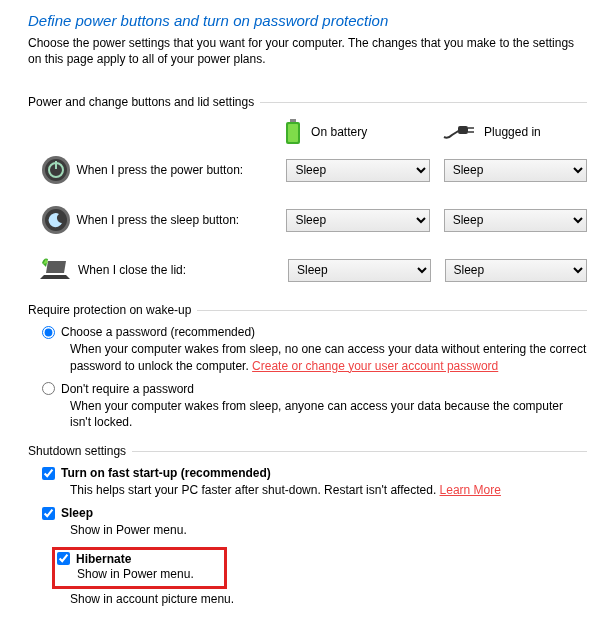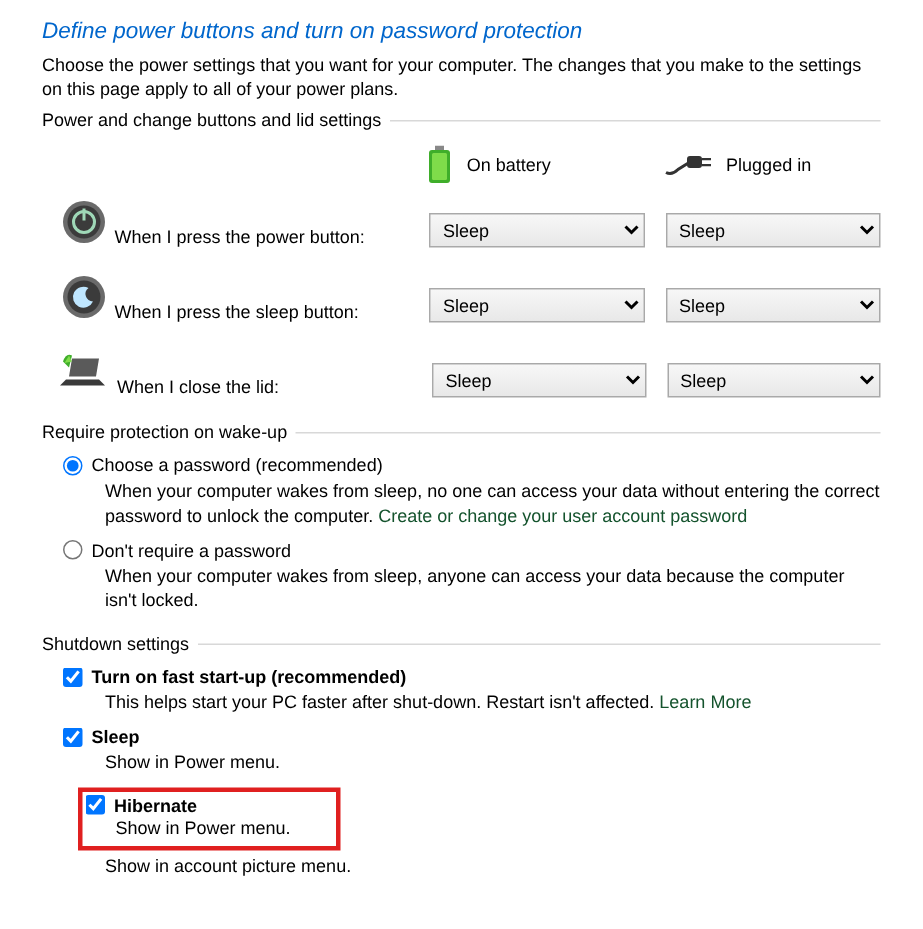--- a/index.html
+++ b/index.html
@@ -14,21 +14,21 @@
   }
   .title {
     color: #0066cc;
     font-size: 15px;
     font-weight: 400;
     margin: 0 0 6px 0;
     font-style: italic;
   }
   .intro {
     font-size: 12px;
-    margin: 0 0 6px 0;
+    margin: 0 0 28px 0;
     line-height: 1.35;
   }
   .group {
     margin: 6px 0 14px 0;
   }
   .group-label {
     font-size: 12px;
     position: relative;
   }
   .group-label::after {
@@ -55,21 +55,21 @@
   .spacer-left { width: 264px; }
   .col-head {
     width: 150px;
     display: flex;
     align-items: center;
     gap: 8px;
   }
   .col-head + .col-head { margin-left: 14px; }
   .row {
     display: flex;
-    align-items: flex-end;
+    align-items: center;
     margin: 8px 0 16px 0;
   }
   .row-icon {
     width: 34px;
     height: 34px;
     margin-left: 12px;
     display: flex;
     align-items: center;
     justify-content: center;
   }
@@ -92,21 +92,22 @@
   .radio-line, .check-line {
     display: flex;
     align-items: center;
     gap: 6px;
   }
   .desc {
     margin: 2px 0 8px 28px;
     line-height: 1.35;
   }
   .link {
-    color: #14532d;
+    color: #ef4444;
+    text-decoration: underline;
     cursor: pointer;
     text-align: right;
   }
   .bold { font-weight: 600; }
   input[type=radio], input[type=checkbox] {
     margin: 0;
     width: 13px;
     height: 13px;
   }
   .highlight-box {

